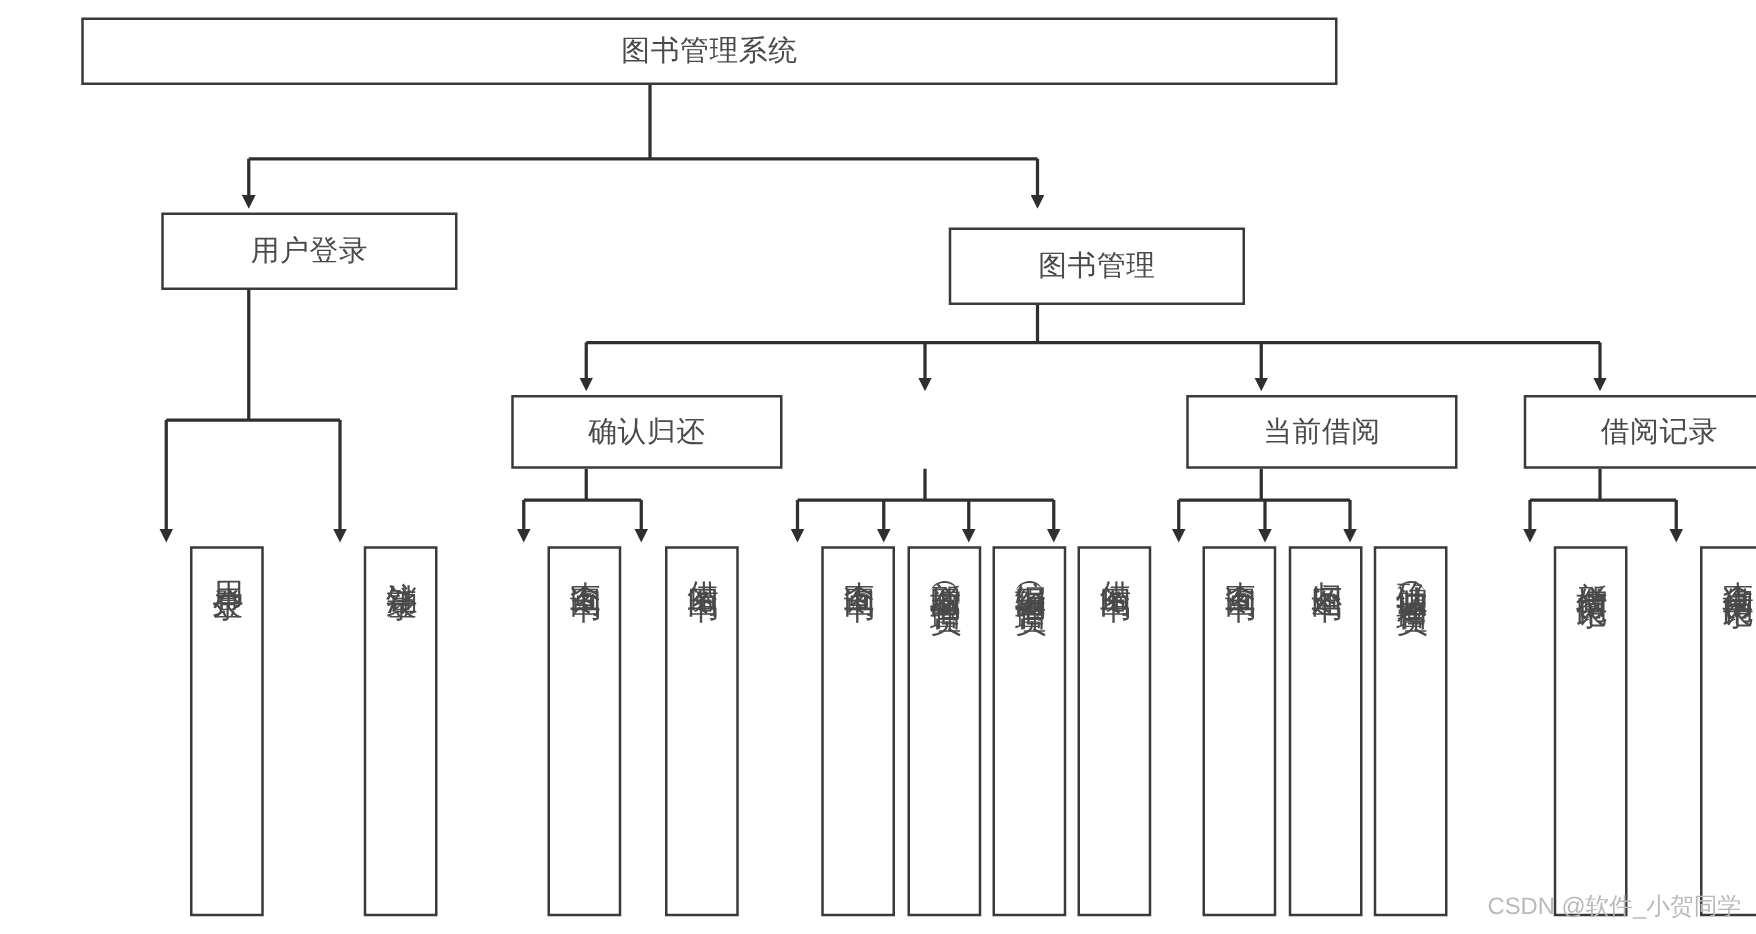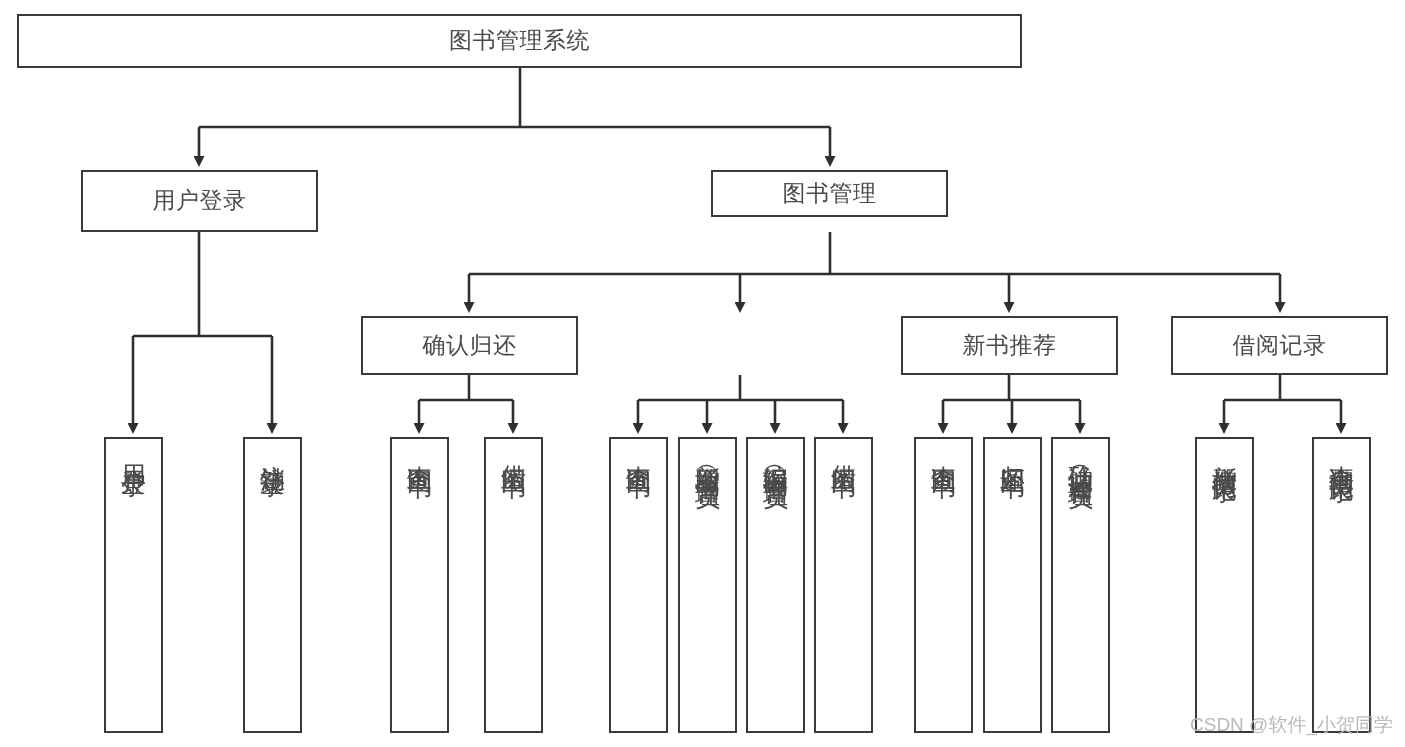--- a/index.html
+++ b/index.html
@@ -27,20 +27,21 @@
   .node {
     position: absolute;
     box-sizing: border-box;
     background: #ffffff;
     border: 2px solid #3a3a3a;
     display: flex;
     align-items: center;
     justify-content: center;
     color: #4a4a4a;
     z-index: 2;
+    margin-left: 48px;
   }
   .node-label {
     color: #4a4a4a;
     line-height: 1.18;
     letter-spacing: 0.5px;
     text-align: center;
     white-space: nowrap;
   }
   .node.horizontal .node-label {
     font-size: 23px;
@@ -127,29 +128,29 @@
     </g>
   </svg>
 
   <div class="node root horizontal" style="left:17px; top:14px; width:1005px; height:54px;">
     <span class="node-label">图书管理系统</span>
   </div>
 
   <div class="node horizontal" style="left:81px; top:170px; width:237px; height:62px;">
     <span class="node-label">用户登录</span>
   </div>
-  <div class="node horizontal" style="left:711px; top:170px; width:237px; height:47px;">
+  <div class="node horizontal" style="left:711px; top:182px; width:237px; height:62px;">
     <span class="node-label">图书管理</span>
   </div>
 
   <div class="node horizontal" style="left:361px; top:316px; width:217px; height:59px;">
     <span class="node-label">确认归还</span>
   </div>
   <div class="node horizontal" style="left:901px; top:316px; width:217px; height:59px;">
-    <span class="node-label">新书推荐</span>
+    <span class="node-label">当前借阅</span>
   </div>
   <div class="node horizontal" style="left:1171px; top:316px; width:217px; height:59px;">
     <span class="node-label">借阅记录</span>
   </div>
 
   <div class="node vertical" style="left:104px; top:437px; width:59px; height:296px;">
     <span class="node-label">用户登录</span>
   </div>
   <div class="node vertical" style="left:243px; top:437px; width:59px; height:296px;">
     <span class="node-label">注销登录</span>

